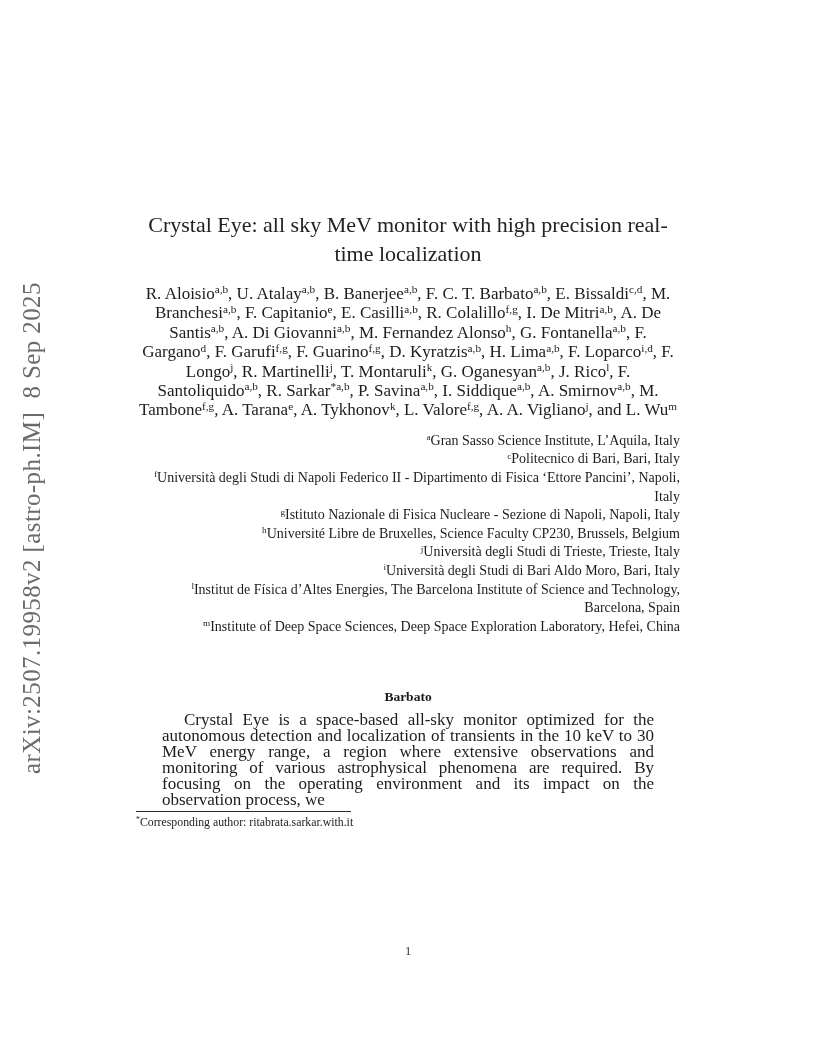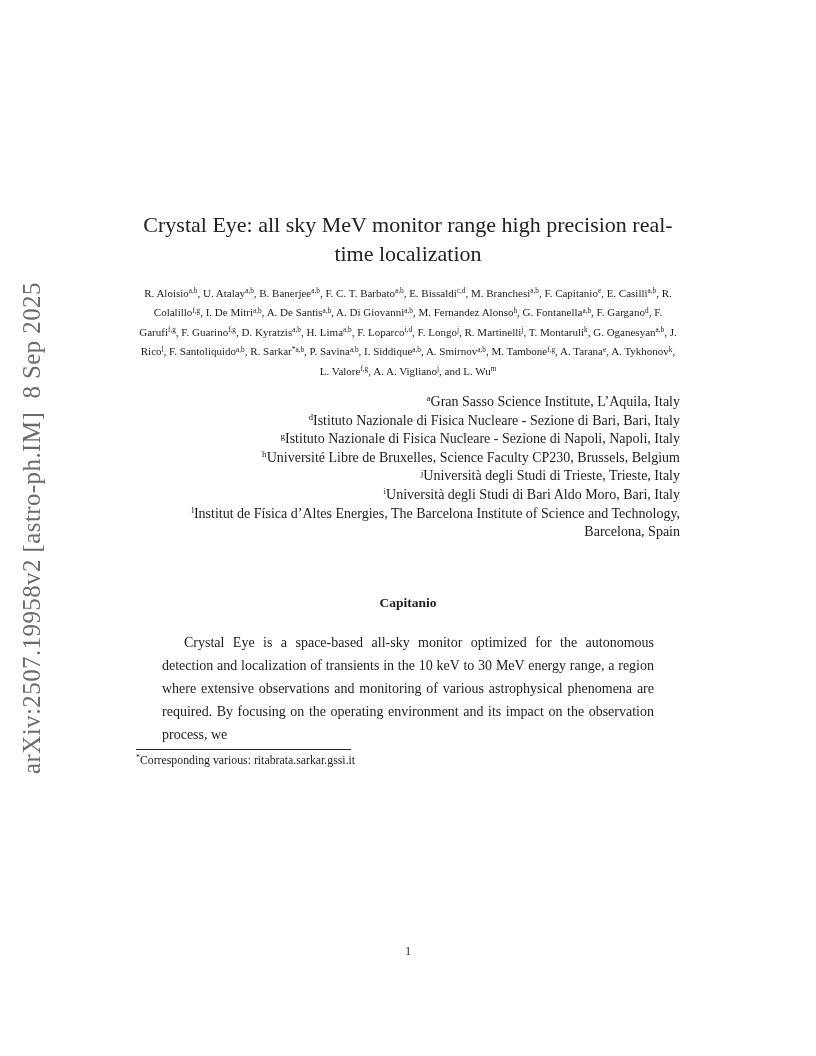--- a/index.html
+++ b/index.html
@@ -42,21 +42,21 @@
   .title {
     margin: 0;
     font-size: 22px;
     font-weight: normal;
     line-height: 29px;
     text-align: center;
     color: #222222;
   }
   .authors {
     margin: 16px 0 0 0;
-    font-size: 11px;
+    font-size: 17px;
     line-height: 19.4px;
     text-align: center;
   }
   sup {
     font-size: 66%;
     line-height: 0;
     position: relative;
     top: -0.5em;
     vertical-align: baseline;
   }
@@ -66,24 +66,24 @@
     line-height: 18.6px;
     text-align: right;
   }
   .abstract-heading {
     margin-top: 53px;
     font-size: 13.5px;
     font-weight: bold;
     text-align: center;
   }
   .abstract-text {
-    margin: 20px auto 0 auto;
+    margin: 7px auto 0 auto;
     width: 492px;
-    font-size: 14px;
-    line-height: 23px;
+    font-size: 17px;
+    line-height: 16px;
     text-align: justify;
     text-indent: 22px;
   }
   .footnote-rule {
     margin-top: 3px;
     width: 215px;
     height: 0;
     border-top: 1px solid #2a2a2a;
   }
   .footnote {
@@ -103,39 +103,41 @@
 </style>
 </head>
 <body>
 
 <div class="page">
 
   <div class="watermark">arXiv:2507.19958v2 [astro-ph.IM]  8 Sep 2025</div>
 
   <div class="column">
 
-    <h1 class="title">Crystal Eye: all sky MeV monitor range high precision real-time localization</h1>
+    <h1 class="title">Crystal Eye: all sky MeV monitor with high precision real-time localization</h1>
 
     <p class="authors"><span>R. Aloisio</span><sup>a,b</sup>, <span>U. Atalay</span><sup>a,b</sup>, <span>B. Banerjee</span><sup>a,b</sup>, <span>F. C. T. Barbato</span><sup>a,b</sup>, <span>E. Bissaldi</span><sup>c,d</sup>, <span>M. Branchesi</span><sup>a,b</sup>, <span>F. Capitanio</span><sup>e</sup>, <span>E. Casilli</span><sup>a,b</sup>, <span>R. Colalillo</span><sup>f,g</sup>, <span>I. De Mitri</span><sup>a,b</sup>, <span>A. De Santis</span><sup>a,b</sup>, <span>A. Di Giovanni</span><sup>a,b</sup>, <span>M. Fernandez Alonso</span><sup>h</sup>, <span>G. Fontanella</span><sup>a,b</sup>, <span>F. Gargano</span><sup>d</sup>, <span>F. Garufi</span><sup>f,g</sup>, <span>F. Guarino</span><sup>f,g</sup>, <span>D. Kyratzis</span><sup>a,b</sup>, <span>H. Lima</span><sup>a,b</sup>, <span>F. Loparco</span><sup>i,d</sup>, <span>F. Longo</span><sup>j</sup>, <span>R. Martinelli</span><sup>j</sup>, <span>T. Montaruli</span><sup>k</sup>, <span>G. Oganesyan</span><sup>a,b</sup>, <span>J. Rico</span><sup>l</sup>, <span>F. Santoliquido</span><sup>a,b</sup>, <span>R. Sarkar</span><sup>*a,b</sup>, <span>P. Savina</span><sup>a,b</sup>, <span>I. Siddique</span><sup>a,b</sup>, <span>A. Smirnov</span><sup>a,b</sup>, <span>M. Tambone</span><sup>f,g</sup>, <span>A. Tarana</span><sup>e</sup>, <span>A. Tykhonov</span><sup>k</sup>, <span>L. Valore</span><sup>f,g</sup>, <span>A. A. Vigliano</span><sup>j</sup>, and <span>L. Wu</span><sup>m</sup></p>
 
     <div class="affiliations">
         <div><sup>a</sup>Gran Sasso Science Institute, L’Aquila, Italy</div>
-        <div><sup>d</sup>Istituto Nazionale di Fisica Nucleare - Sezione di Bari, Bari, Italy</div>
+        <div><sup>c</sup>Politecnico di Bari, Bari, Italy</div>
+        <div><sup>f</sup>Università degli Studi di Napoli Federico II - Dipartimento di Fisica ‘Ettore Pancini’, Napoli, Italy</div>
         <div><sup>g</sup>Istituto Nazionale di Fisica Nucleare - Sezione di Napoli, Napoli, Italy</div>
         <div><sup>h</sup>Université Libre de Bruxelles, Science Faculty CP230, Brussels, Belgium</div>
         <div><sup>j</sup>Università degli Studi di Trieste, Trieste, Italy</div>
         <div><sup>i</sup>Università degli Studi di Bari Aldo Moro, Bari, Italy</div>
         <div><sup>l</sup>Institut de Física d’Altes Energies, The Barcelona Institute of Science and Technology, Barcelona, Spain</div>
+        <div><sup>m</sup>Institute of Deep Space Sciences, Deep Space Exploration Laboratory, Hefei, China</div>
       </div>
 
-    <div class="abstract-heading">Capitanio</div>
+    <div class="abstract-heading">Barbato</div>
 
     <p class="abstract-text">Crystal Eye is a space-based all-sky monitor optimized for the autonomous detection and localization of transients in the 10 keV to 30 MeV energy range, a region where extensive observations and monitoring of various astrophysical phenomena are required. By focusing on the operating environment and its impact on the observation process, we</p>
 
     <div class="footnote-rule"></div>
 
-    <div class="footnote"><sup>*</sup><span>Corresponding various: ritabrata.sarkar.gssi.it</span></div>
+    <div class="footnote"><sup>*</sup><span>Corresponding author: ritabrata.sarkar.with.it</span></div>
 
   </div>
 
   <div class="page-number">1</div>
 
 </div>
 
 </body></html>

